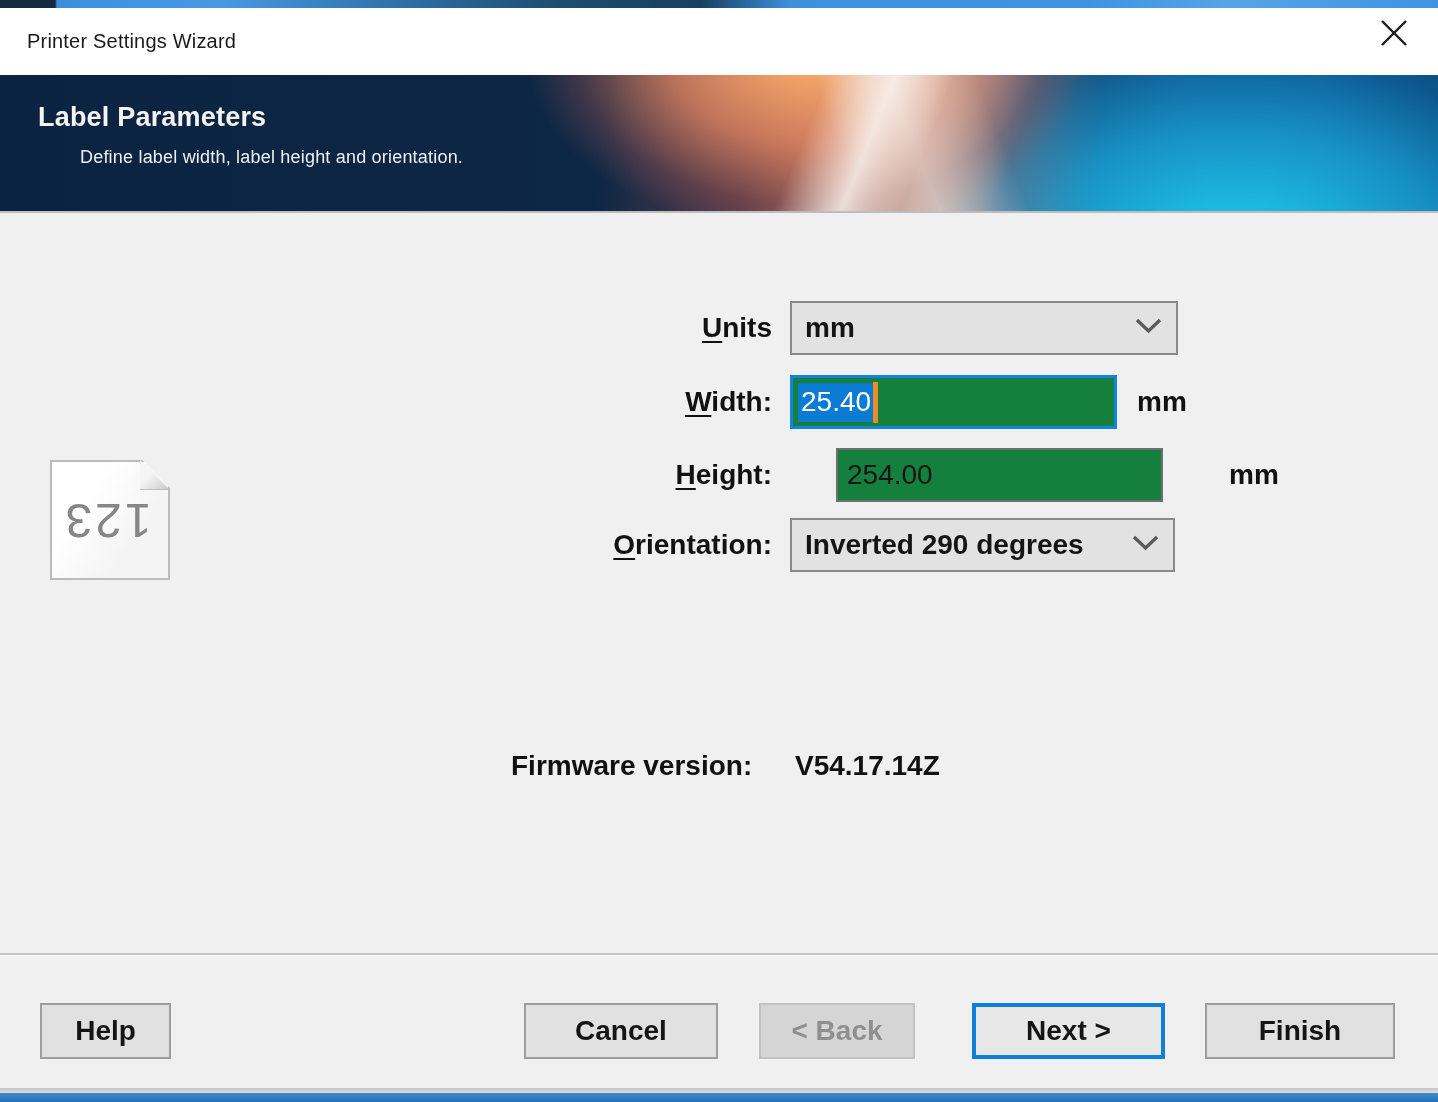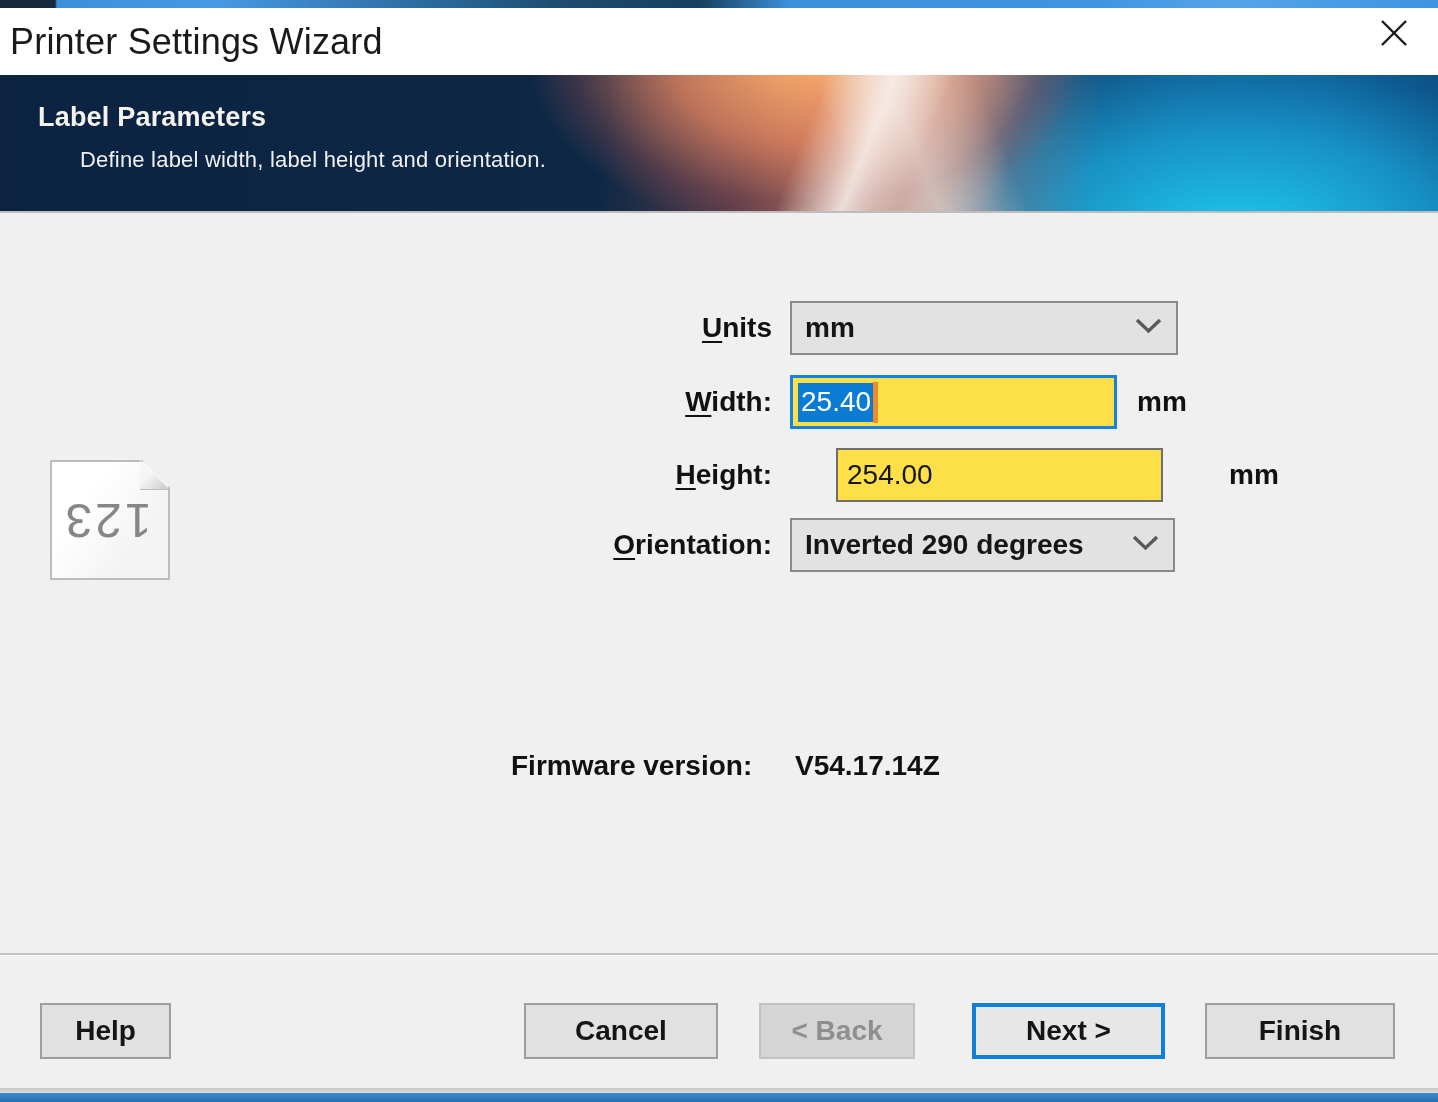--- a/index.html
+++ b/index.html
@@ -17,21 +17,21 @@
       #152a3e 0px, #152a3e 55px,
       #3e8fda 57px, #4899e2 220px, #3579b5 360px,
       #1d4d70 560px, #16405f 700px,
       #3f90da 790px, #3f93e0 1090px, #56a4e8 1230px, #3f93e0 1438px);
   }
   
   .titlebar {
     position:absolute; left:0; top:8px; width:1438px; height:67px;
     background:#ffffff; display:flex; align-items:center;
   }
-  .titlebar .title { font-size:36px; font-weight:400; color:#1a1a1a; padding-left:10px; letter-spacing:.2px; }
+  .titlebar .title { font-size:20px; font-weight:400; color:#1a1a1a; padding-left:27px; letter-spacing:.2px; }
   .close-btn {
     position:absolute; right:18px; top:8px; width:52px; height:52px;
     display:flex; align-items:center; justify-content:center; cursor:pointer; background:transparent; border:none;
   }
   
   .banner {
     position:absolute; left:0; top:75px; width:1438px; height:138px;
     border-bottom:2px solid #bdbdbd;
     background-color:#0c2544;
     background-image:
@@ -41,21 +41,21 @@
       linear-gradient(97deg, rgba(13,37,66,0) 42%, rgba(99,63,74,.85) 52%, rgba(188,115,94,.92) 59%, rgba(220,160,130,.85) 64%, rgba(150,130,140,.4) 70%, rgba(13,37,66,0) 76%),
       radial-gradient(ellipse 500px 260px at 86% 120%, rgba(31,208,240,.95) 0%, rgba(26,160,212,.8) 40%, rgba(18,108,168,.35) 68%, rgba(18,108,168,0) 82%),
       linear-gradient(90deg, #0b2340 0%, #0d2846 48%, #123354 60%, #14486e 72%, #0f5c92 82%, #0d5a93 92%, #0a4a7e 100%);
   }
   .banner-title {
     position:absolute; left:38px; top:27px;
     font-size:27px; font-weight:700; color:#f5f3f0; letter-spacing:.2px;
   }
   .banner-subtitle {
     position:absolute; left:80px; top:72px;
-    font-size:22px; font-weight:400; color:#f0f0f2; letter-spacing:.2px;
+    font-size:18px; font-weight:400; color:#f0f0f2; letter-spacing:.2px;
   }
   
   .form-row {
     position:absolute; left:0; width:1438px; height:54px;
     display:flex; align-items:center;
   }
   .row-units       { top:301px; }
   .row-width       { top:375px; }
   .row-height      { top:448px;gap:46px; }
   .row-orientation { top:518px; }
@@ -65,21 +65,21 @@
   }
   .accel { text-decoration:underline; text-underline-offset:4px; }
   .combo {
     flex:none; margin-left:18px; width:388px; height:54px;
     background:#e2e2e2; border:2px solid #8a8a8a;
     display:flex; align-items:center; padding:0 14px 0 13px; cursor:default;
   }
   .combo .combo-value { font-size:28px; font-weight:600; color:#151515; flex:1; }
   .text-input {
     flex:none; margin-left:18px; width:327px; height:54px;
-    background:#fde047; border:2px solid #6e6e6e;
+    background:#15803d; border:2px solid #6e6e6e;
     font-family:"Liberation Sans", sans-serif;
     font-size:28px; font-weight:400; color:#151515; padding:0 0 0 9px;
   }
   .text-input.focused {
     border:3px solid #1283e2; padding-left:5px;
     display:flex; align-items:center;
   }
   .selection {
     background:#0b7bd4; color:#ffffff; padding:5px 2px 6px 3px; line-height:1;
     font-size:28px; font-weight:400;

